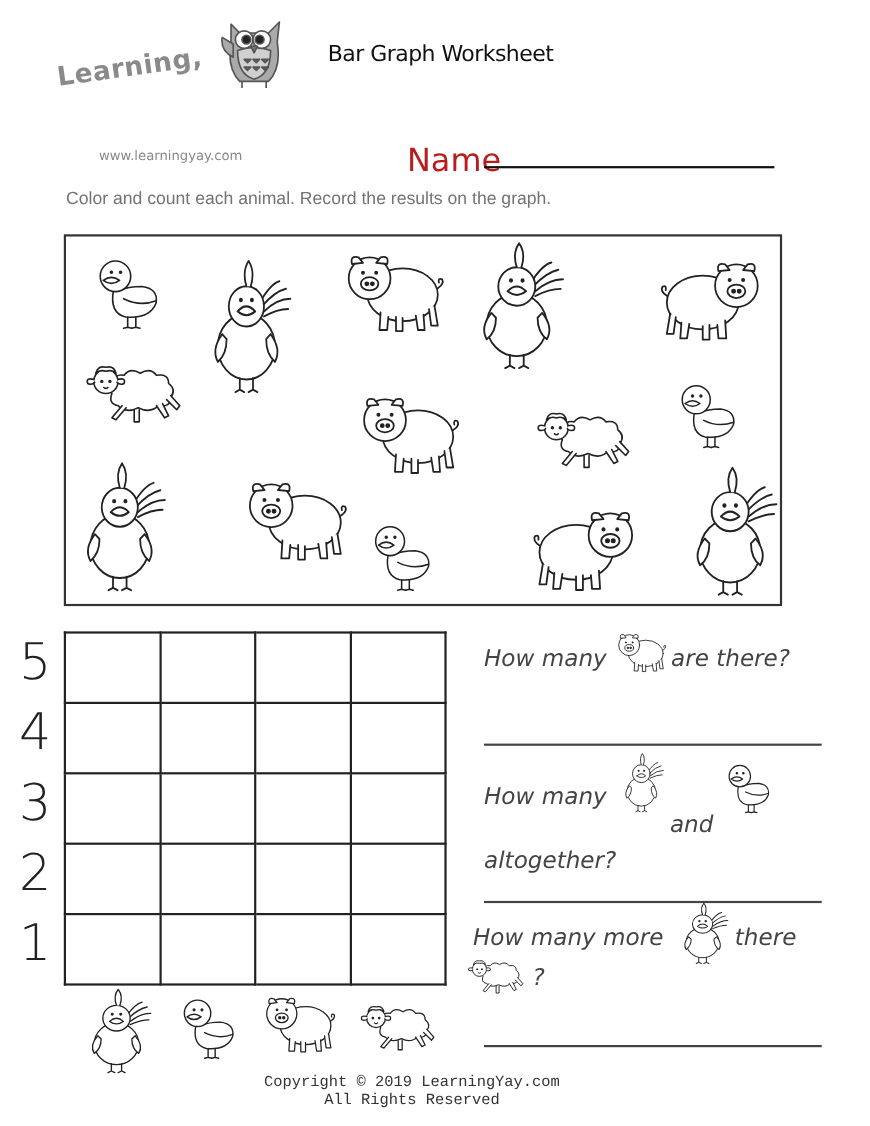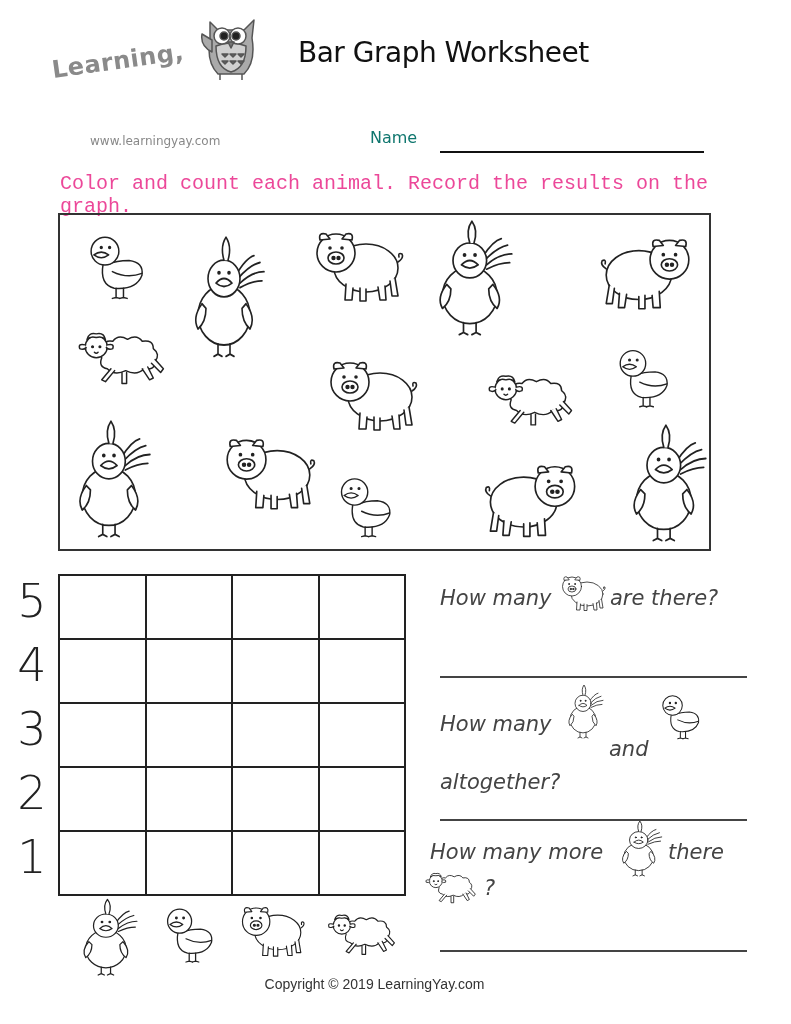--- a/index.html
+++ b/index.html
@@ -6,43 +6,43 @@
   body { width: 791px; height: 1024px; position: relative; overflow: hidden; font-family: "Liberation Sans", sans-serif; color: #111; }
   .abs { position: absolute; }
 
   
   #logo { left: 50px; top: 12px; width: 240px; height: 140px; }
   #logo .learning { left: 4px; top: 44px; font-family: "DejaVu Sans", sans-serif; font-size: 24px; font-weight: bold; color: #8a8a8a; transform: rotate(-8deg); transform-origin: left bottom; letter-spacing: 0.5px; }
   #logo .yay { left: 38px; top: 60px; font-family: "DejaVu Sans", sans-serif; font-size: 58px; font-weight: bold; color: #9a9a9a; font-style: italic; letter-spacing: -2px; }
   #logo .url { left: 40px; top: 122px; font-family: "DejaVu Sans", sans-serif; font-size: 12px; color: #888; }
   #logo .owl { left: 150px; top: 0px; width: 62px; height: 72px; }
 
-  #title { left: 298px; top: 36px; font-family: "DejaVu Sans", sans-serif; font-size: 28px; color: #111; letter-spacing: -0.5px; }
-  #name-label { left: 370px; top: 128px; font-size: 16px; color: #0f766e; font-family: "DejaVu Sans", sans-serif; }
+  #title { left: 298px; top: 36px; font-family: "DejaVu Sans", sans-serif; font-size: 20px; color: #111; letter-spacing: -0.5px; }
+  #name-label { left: 370px; top: 128px; font-size: 29px; color: #b91c1c; font-family: "DejaVu Sans", sans-serif; }
   #name-line { left: 440px; top: 151px; width: 264px; height: 0; border-top: 2px solid #111; }
-  #instructions { left: 60px; top: 172px; font-size: 20px; color: #ec4899; font-family: Liberation Mono, monospace; }
+  #instructions { left: 60px; top: 172px; font-size: 16px; color: #737373; font-family: Liberation Sans, sans-serif; }
 
   
   #picture-box { left: 58px; top: 213px; width: 653px; height: 338px; border: 2px solid #333; box-sizing: border-box; }
   .animal { position: absolute; }
   .animal svg { width: 100%; height: 100%; display: block; }
 
   
   #graph { left: 58px; top: 574px; width: 348px; height: 322px; }
   #graph table { border-collapse: collapse; width: 348px; height: 322px; }
   #graph td { border: 2px solid #222; padding: 0; }
   .ylabel { position: absolute; left: 14px; font-size: 46px; font-family: "DejaVu Sans", sans-serif; font-weight: 200; color: #222; width: 36px; text-align: center; line-height: 1; }
   .xicon { position: absolute; top: 898px; }
 
   
   .q { position: absolute; font-family: "DejaVu Sans", sans-serif; font-style: italic; font-size: 21px; color: #444; font-weight: 300; white-space: nowrap; }
   .qicon { position: absolute; }
   .answer-line { position: absolute; left: 440px; width: 307px; border-top: 2px solid #444; }
 
-  #copyright { left: 0; width: 749px; top: 976px; text-align: center; font-size: 14px; color: #333; font-family: Liberation Sans, sans-serif; line-height: 17px; }
+  #copyright { left: 0; width: 749px; top: 976px; text-align: center; font-size: 14px; color: #333; font-family: Liberation Mono, monospace; line-height: 17px; }
 </style>
 </head>
 <body>
 
 <svg width="0" height="0" style="position:absolute">
   <defs>
     <symbol id="sym-pig" viewBox="0 0 100 80">
       <g fill="#fff" stroke="#222" stroke-width="1.6" stroke-linecap="round" stroke-linejoin="round">
         <ellipse cx="58" cy="42" rx="32" ry="24"></ellipse>
         <path d="M38 58 L37 74 L44 74 L45 62"></path>
@@ -288,13 +288,14 @@
     </svg></div>
 <div class="q" style="left:668px;top:840px">there</div>
 <div class="qicon" style="left:424px;top:866px;width:54px;height:40px"><svg viewBox="0 0 100 70" width="54" height="40">
       <use href="#sym-sheep"></use>
     </svg></div>
 <div class="q" style="left:484px;top:876px">?</div>
 <div class="answer-line" style="top:950px"></div>
 
 <div id="copyright" class="abs">
   <div>Copyright © 2019 LearningYay.com</div>
+  <div>All Rights Reserved</div>
 </div>
 
 </body></html>

